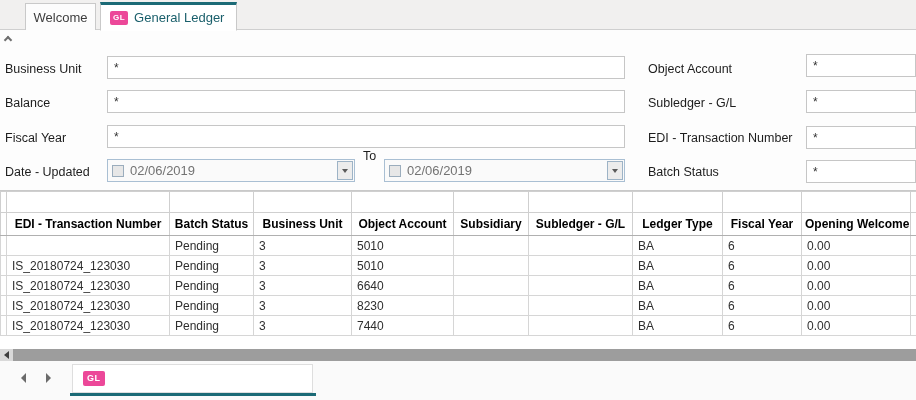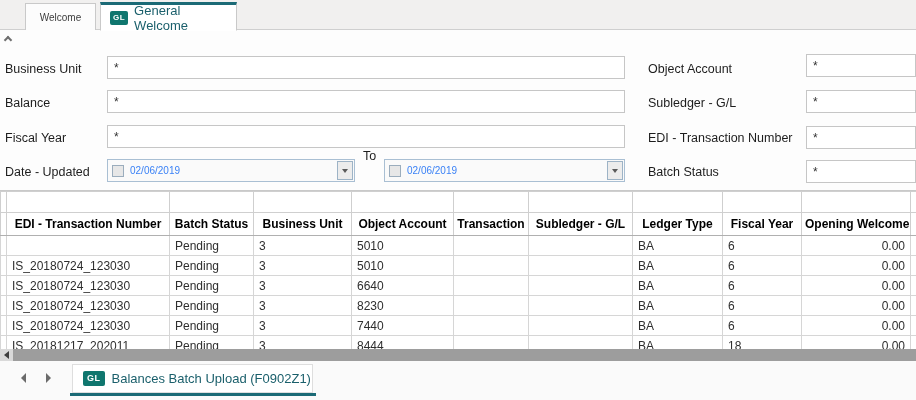--- a/index.html
+++ b/index.html
@@ -5,26 +5,26 @@
   * { margin:0; padding:0; box-sizing:border-box; }
   body { font-family:"Liberation Sans", sans-serif; background:#e8e8e8; }
   .screen { position:relative; width:916px; height:400px; background:#fdfdfd; overflow:hidden; }
 
   
   .tabstrip { position:absolute; top:0; left:0; width:916px; height:30px;
               background:#f1f0ef; border-bottom:1px solid #cfcfcf; }
   .tab-welcome { position:absolute; left:25px; top:3px; height:27px; width:71px;
                  background:#fcfcfc; border:1px solid #c9c9c9; border-bottom:none;
                  display:flex; align-items:center; justify-content:center;
-                 font-size:10px; color:#3d3d3d; cursor:default; }
+                 font-size:13px; color:#3d3d3d; cursor:default; }
   .tab-gl { position:absolute; left:100px; top:2px; height:29px; width:137px;
             background:#fff; border:1px solid #c9c9c9; border-bottom:1px solid #fff;
             border-top:3px solid #1b6a76; display:flex; align-items:center; gap:6px;
             padding-left:9px; color:#1a5f6b; font-size:13px; z-index:3; }
-  .badge { background:#0f766e; color:#fff; font-size:8px; font-weight:bold;
+  .badge { background:#ec4899; color:#fff; font-size:8px; font-weight:bold;
            padding:3px 3px; border-radius:2px; line-height:1; letter-spacing:0.5px; }
 
   
   .collapse-chevron { position:absolute; left:4px; top:35px; width:12px; height:10px; cursor:pointer; }
   .collapse-chevron i { display:block; width:6px; height:6px; margin:2px 0 0 1px;
                         border-top:2px solid #6f6f6f; border-right:2px solid #6f6f6f;
                         transform:rotate(-45deg); }
 
   
   .fld-label { position:absolute; font-size:12.5px; color:#1d1d1d; white-space:nowrap; }
@@ -32,21 +32,21 @@
                font-size:12px; padding:2px 6px; color:#333; font-family:inherit; outline:none; }
   .lbl-c1 { left:5px; }
   .lbl-c2 { left:648px; }
   .inp-c1 { left:107px; width:518px; }
   .inp-c2 { left:806px; width:110px; }
 
   .datefld { position:absolute; height:23px; border:1px solid #a9bfd3; background:#fafafa;
              display:flex; align-items:center; }
   .datefld .cb { width:12px; height:12px; border:1px solid #9badbd; background:#e7e7e7;
                  margin:0 6px 0 4px; flex:none; }
-  .datefld .dtext { color:#3b82f6; font-size:10px; flex:1; white-space:nowrap; overflow:hidden; }
+  .datefld .dtext { color:#737373; font-size:13px; flex:1; white-space:nowrap; overflow:hidden; }
   .datefld .dbtn { width:16px; height:19px; margin-right:1px; border:1px solid #9db3c6;
                    background:#ececec; display:flex; align-items:center; justify-content:center;
                    cursor:pointer; flex:none; }
   .tri-down { width:0; height:0; border-left:3px solid transparent;
               border-right:3px solid transparent; border-top:4px solid #5a5a5a; }
 
   
   .grid { position:absolute; top:190px; left:0; width:916px; height:159px;
           overflow:hidden; background:#fff; border-top:1px solid #c9c9c9; }
   table { border-collapse:collapse; table-layout:fixed; width:916px; font-size:12px; }
@@ -54,21 +54,21 @@
   col.c-bu   { width:98px; } col.c-oa   { width:102px; } col.c-sub { width:75px; }
   col.c-sgl  { width:104px; } col.c-lt  { width:90px; }  col.c-fy  { width:79px; }
   col.c-ob   { width:109px; } col.c-x   { width:6px; }
   td, th { border:1px solid #cfcfcf; padding:0 5px; overflow:hidden;
            white-space:nowrap; }
   tr.qbe td { height:21px; background:#fff; padding:0; cursor:text; }
   tr.hdr th { height:23px; font-weight:bold; font-size:12px; color:#000;
               text-align:center; background:#fff; border-bottom:1px solid #b0b0b0;
               padding:0 3px; cursor:pointer; }
   tr.r td { height:20px; color:#2e2e2e; border-color:#d6d6d6; cursor:default; }
-  td.ar { text-align:right; }
+  td.ar { text-align:left; }
 
   
   .hscroll { position:absolute; top:349px; left:0; width:916px; height:12px; background:#9d9d9d; }
   .hscroll .sbtn { position:absolute; left:0; top:0; width:13px; height:12px; background:#d9d9d9;
                    display:flex; align-items:center; justify-content:center; cursor:pointer; }
   .tri-left { width:0; height:0; border-top:4px solid transparent;
               border-bottom:4px solid transparent; border-right:5px solid #3f3f3f; }
 
   
   .bottombar { position:absolute; top:361px; left:0; width:916px; height:39px; background:#fafafa; }
@@ -90,21 +90,21 @@
 <body>
 
 <div class="screen">
 
   <div class="tabstrip">
     <div class="tab-welcome">
       <span>Welcome</span>
     </div>
     <div class="tab-gl">
       <span class="badge">GL</span>
-      <span>General Welcome</span>
+      <span>General Ledger</span>
     </div>
   </div>
 
   <div class="collapse-chevron">
       <i></i>
     </div>
 
   <div class="fld-label lbl-c1" style="top:62px">Business Unit</div>
   <div class="fld-label lbl-c1" style="top:96px">Balance</div>
   <div class="fld-label lbl-c1" style="top:131px">Fiscal Year</div>
@@ -168,21 +168,21 @@
         <td></td>
         <td></td>
         <td></td>
       </tr>
       <tr class="hdr">
         <th></th>
         <th>EDI - Transaction Number</th>
         <th>Batch Status</th>
         <th>Business Unit</th>
         <th>Object Account</th>
-        <th>Transaction</th>
+        <th>Subsidiary</th>
         <th>Subledger - G/L</th>
         <th>Ledger Type</th>
         <th>Fiscal Year</th>
         <th>Opening Welcome</th>
         <th></th>
       </tr>
       <tr class="r">
         <td></td>
         <td></td>
         <td>Pending</td>
@@ -237,33 +237,20 @@
       <tr class="r">
         <td></td>
         <td>IS_20180724_123030</td>
         <td>Pending</td>
         <td>3</td>
         <td>7440</td>
         <td></td>
         <td></td>
         <td>BA</td>
         <td>6</td>
-        <td class="ar">0.00</td>
-        <td></td>
-      </tr>
-      <tr class="r">
-        <td></td>
-        <td>IS_20181217_202011</td>
-        <td>Pending</td>
-        <td>3</td>
-        <td>8444</td>
-        <td></td>
-        <td></td>
-        <td>BA</td>
-        <td>18</td>
         <td class="ar">0.00</td>
         <td></td>
       </tr>
     </tbody>
       </table>
   </div>
 
   <div class="hscroll">
     <div class="sbtn">
         <span class="tri-left"></span>
@@ -272,18 +259,17 @@
 
   <div class="bottombar">
     <div class="bnav bnav-left">
         <span class="tri-l"></span>
       </div>
     <div class="bnav bnav-right">
         <span class="tri-r"></span>
       </div>
     <div class="btab">
       <span class="badge">GL</span>
-      <span>Balances Batch Upload (F0902Z1)</span>
     </div>
     <div class="btab-underline"></div>
   </div>
 
 </div>
 
 </body></html>

